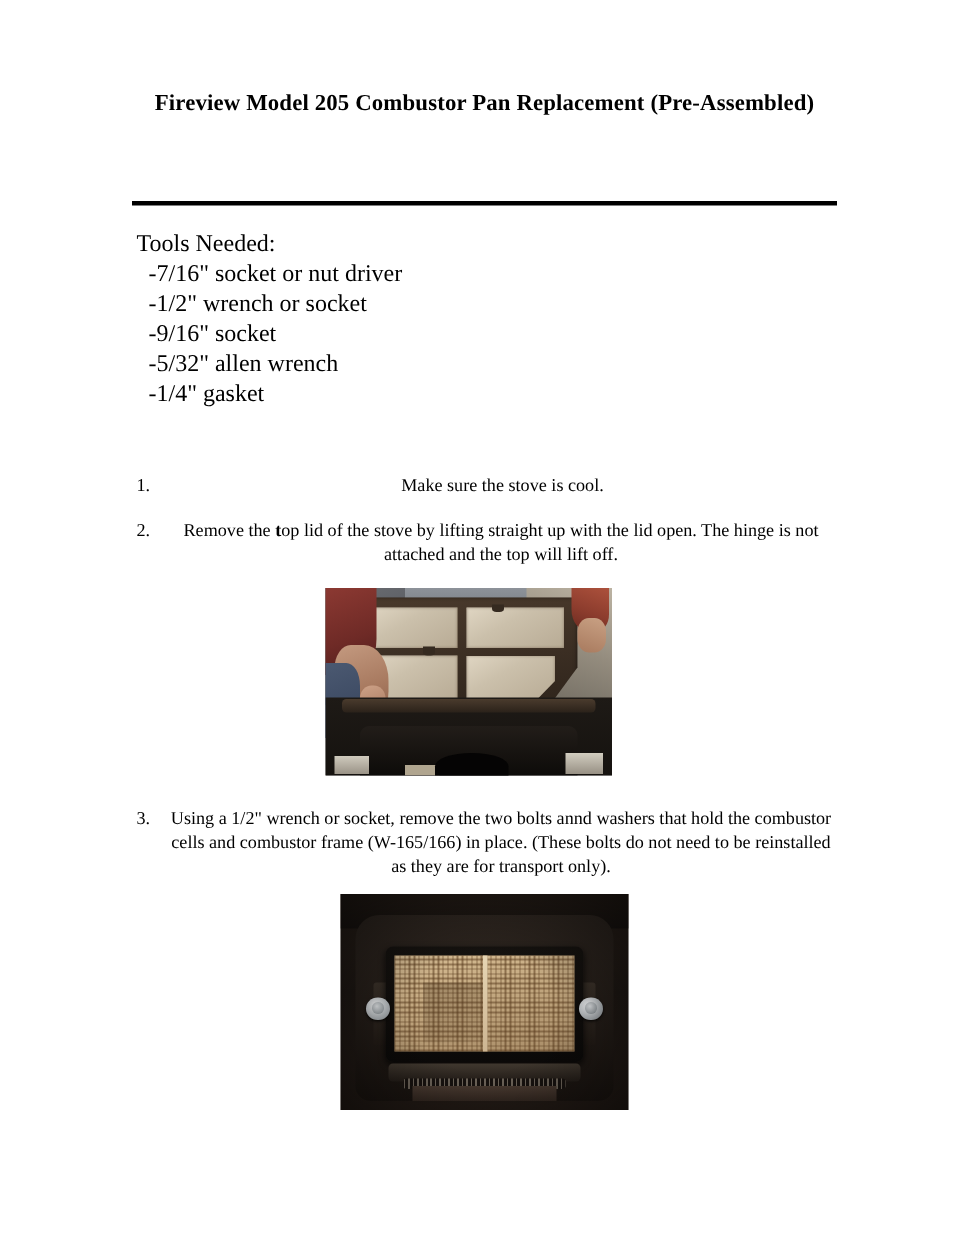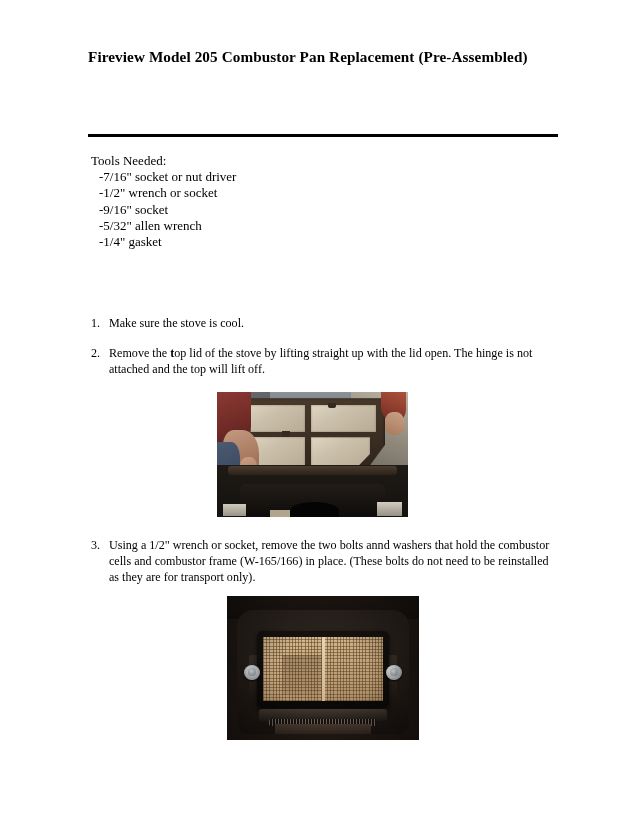--- a/index.html
+++ b/index.html
@@ -21,23 +21,23 @@
     left: 0; top: 0;
     width: 643px;
     height: 829px;
     background: #ffffff;
   }
 
   
   .doc-title {
     position: absolute;
     left: 88px;
-    top: 48px;
+    top: 60px;
     width: 470px;
-    text-align: left;
+    text-align: center;
     font-size: 15.2px;
     font-weight: bold;
     letter-spacing: 0.1px;
     line-height: 1.15;
   }
 
   
   .intro {
     position: absolute;
     left: 90px;
@@ -56,21 +56,21 @@
     height: 3px;
     background: #000000;
   }
 
   
   .tools-block {
     position: absolute;
     left: 91px;
     top: 153px;
     width: 330px;
-    font-size: 13px;
+    font-size: 16px;
     line-height: 1.245;
   }
   .tools-heading { }
   .tools-list {
     list-style: none;
     margin: 0;
     padding: 0 0 0 8px;
   }
   .tools-list li { white-space: nowrap; }
 
@@ -82,20 +82,21 @@
   }
   .step .num {
     position: absolute;
     left: 0;
     top: 0;
     width: 18px;
   }
   .step .body {
     display: block;
     margin-left: 18px;
+    text-align: center;
   }
   .step-1 { left: 91px; top: 316px; width: 470px; }
   .step-2 { left: 91px; top: 346px; width: 468px; }
   .step-3 { left: 91px; top: 538px; width: 468px; }
 
   .semi-bold { font-weight: 600; }
 
   
   .photo {
     position: absolute;

